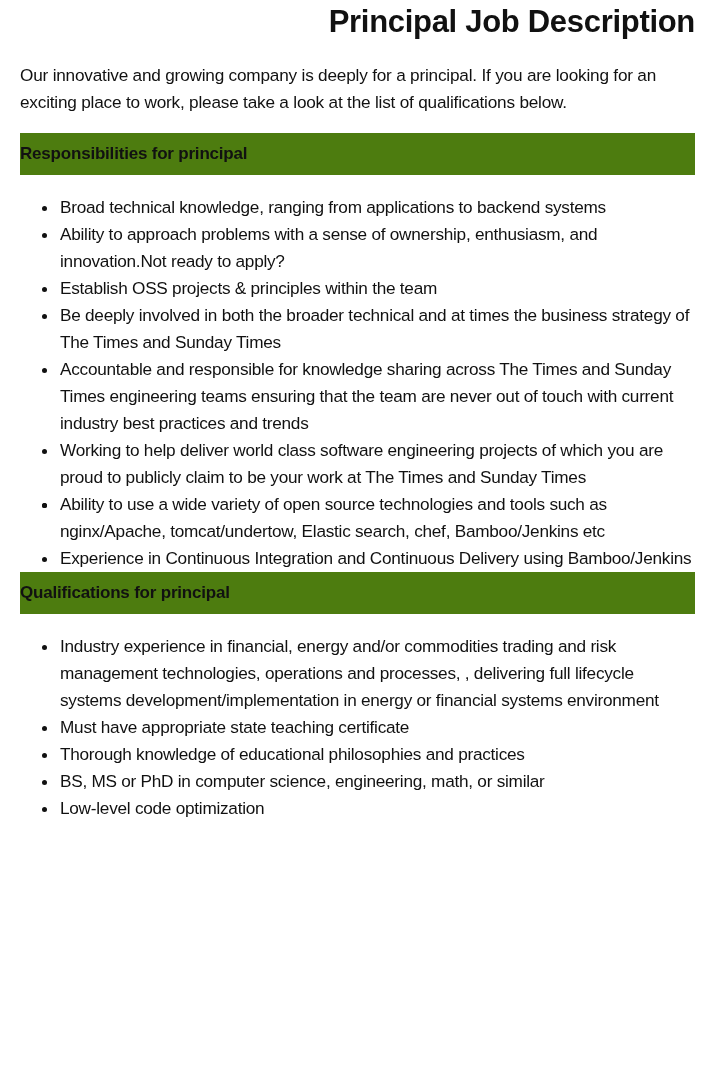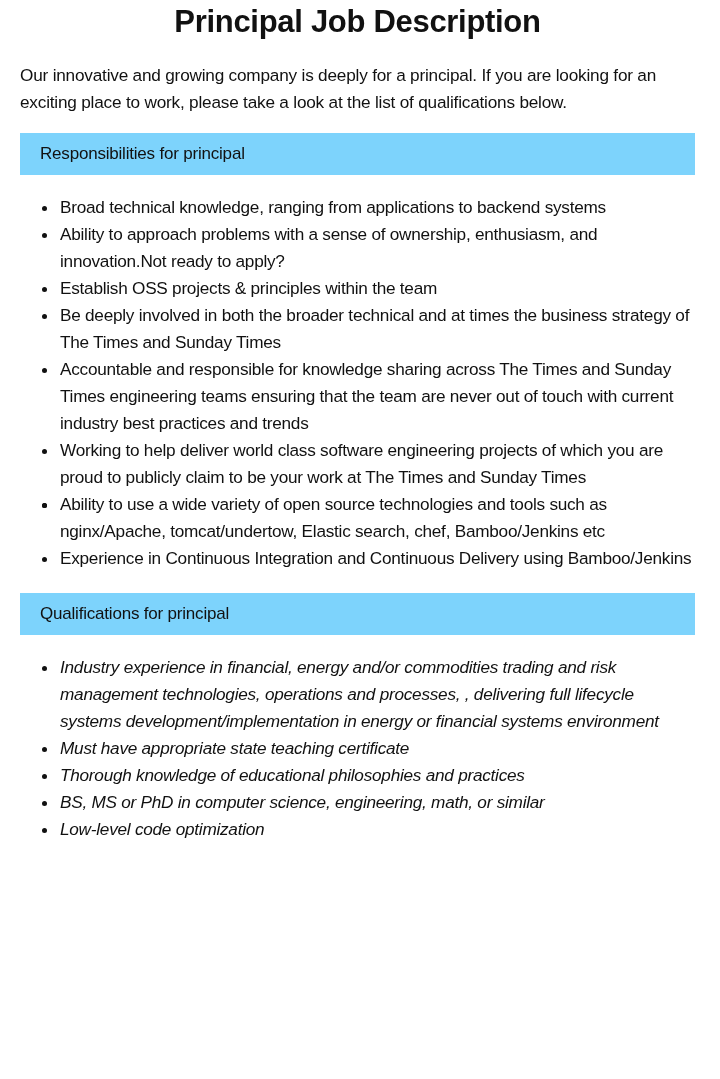--- a/index.html
+++ b/index.html
@@ -5,44 +5,43 @@
   html, body { margin: 0; padding: 0; background: #ffffff; }
   body {
     width: 720px; height: 1079px; overflow: hidden;
     font-family: "Liberation Sans", sans-serif;
     color: #111111;
   }
   .page { position: relative; padding: 0 25px 0 20px; }
   h1 {
     margin: 0; padding-top: 2px;
     height: 44px; line-height: 40px;
-    text-align: center;
+    text-align: right;
     font-size: 31px; font-weight: bold; letter-spacing: -0.3px;
   }
   .intro {
     margin: 16px 0 0 0;
     font-size: 17.2px; line-height: 27px;
     letter-spacing: -0.2px;
   }
   .section-header {
-    background: #7dd3fc;
+    background: #4d7c0f;
     height: 42px; line-height: 42px;
-    padding-left: 20px;
-    font-size: 17px; font-weight: normal;
+    font-size: 17px; font-weight: bold;
     letter-spacing: -0.2px;
     box-sizing: border-box;
   }
   .sec1 { margin-top: 17px; }
-  .sec2 { margin-top: 21px; }
+  .sec2 { }
   ul {
     margin: 0; padding: 0;
     list-style: none;
   }
   ul.resp { margin-top: 19px; }
-  ul.qual { margin-top: 19px; font-style: italic; }
+  ul.qual { margin-top: 19px; }
   li {
     position: relative;
     padding-left: 40px;
     font-size: 17.2px; line-height: 27px;
     letter-spacing: -0.25px;
   }
   li .bullet {
     position: absolute; left: 22px; top: 12px;
     width: 5px; height: 5px; border-radius: 50%;
     background: #111111;

